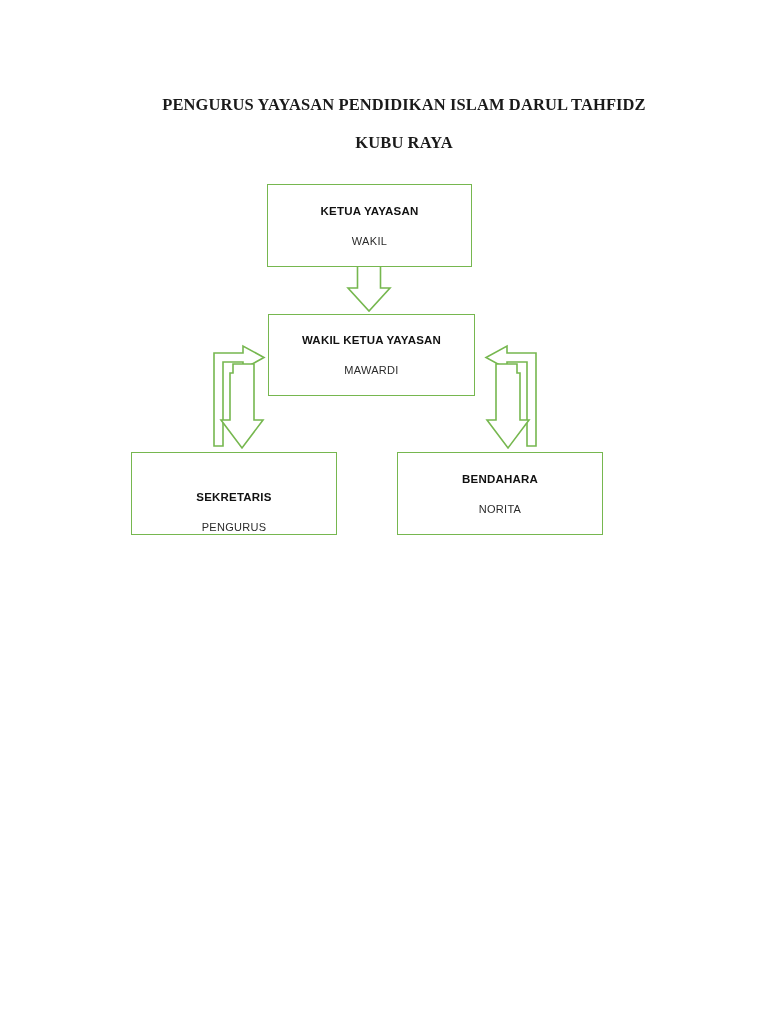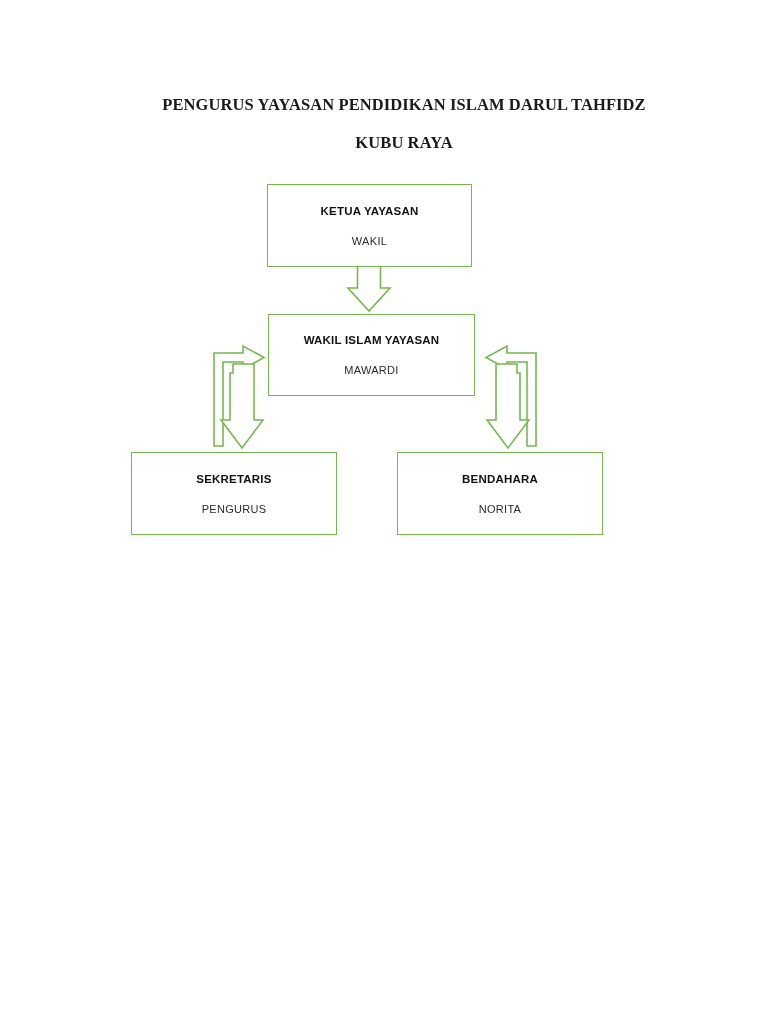--- a/index.html
+++ b/index.html
@@ -78,21 +78,21 @@
     font-size: 11px;
     font-weight: normal;
     color: #2b2b2b;
     letter-spacing: 0.3px;
     line-height: 14px;
     margin: 16px 0 0 0;
   }
 
   #node-ketua      { left: 267px; top: 184px; width: 205px; height: 83px; }
   #node-wakil      { left: 268px; top: 314px; width: 207px; height: 82px; }
-  #node-sekretaris { left: 131px; top: 452px; width: 206px; height: 83px; }
+  #node-sekretaris { left: 131px; top: 452px; width: 206px; height: 83px; justify-content: flex-end; }
   #node-bendahara  { left: 397px; top: 452px; width: 206px; height: 83px; }
 </style>
 </head>
 <body>
 
 <div class="doc-title">
   <span class="title-line">PENGURUS YAYASAN PENDIDIKAN ISLAM DARUL TAHFIDZ</span>
   <span class="title-line">KUBU RAYA</span>
 </div>
 
@@ -151,21 +151,21 @@
                L 517 373 Z"></path>
     </g>
   </svg>
 
   <div class="node" id="node-ketua">
     <div class="node-title">KETUA YAYASAN</div>
     <div class="node-name">WAKIL</div>
   </div>
 
   <div class="node" id="node-wakil">
-    <div class="node-title">WAKIL ISLAM YAYASAN</div>
+    <div class="node-title">WAKIL KETUA YAYASAN</div>
     <div class="node-name">MAWARDI</div>
   </div>
 
   <div class="node" id="node-sekretaris">
     <div class="node-title">SEKRETARIS</div>
     <div class="node-name">PENGURUS</div>
   </div>
 
   <div class="node" id="node-bendahara">
     <div class="node-title">BENDAHARA</div>

